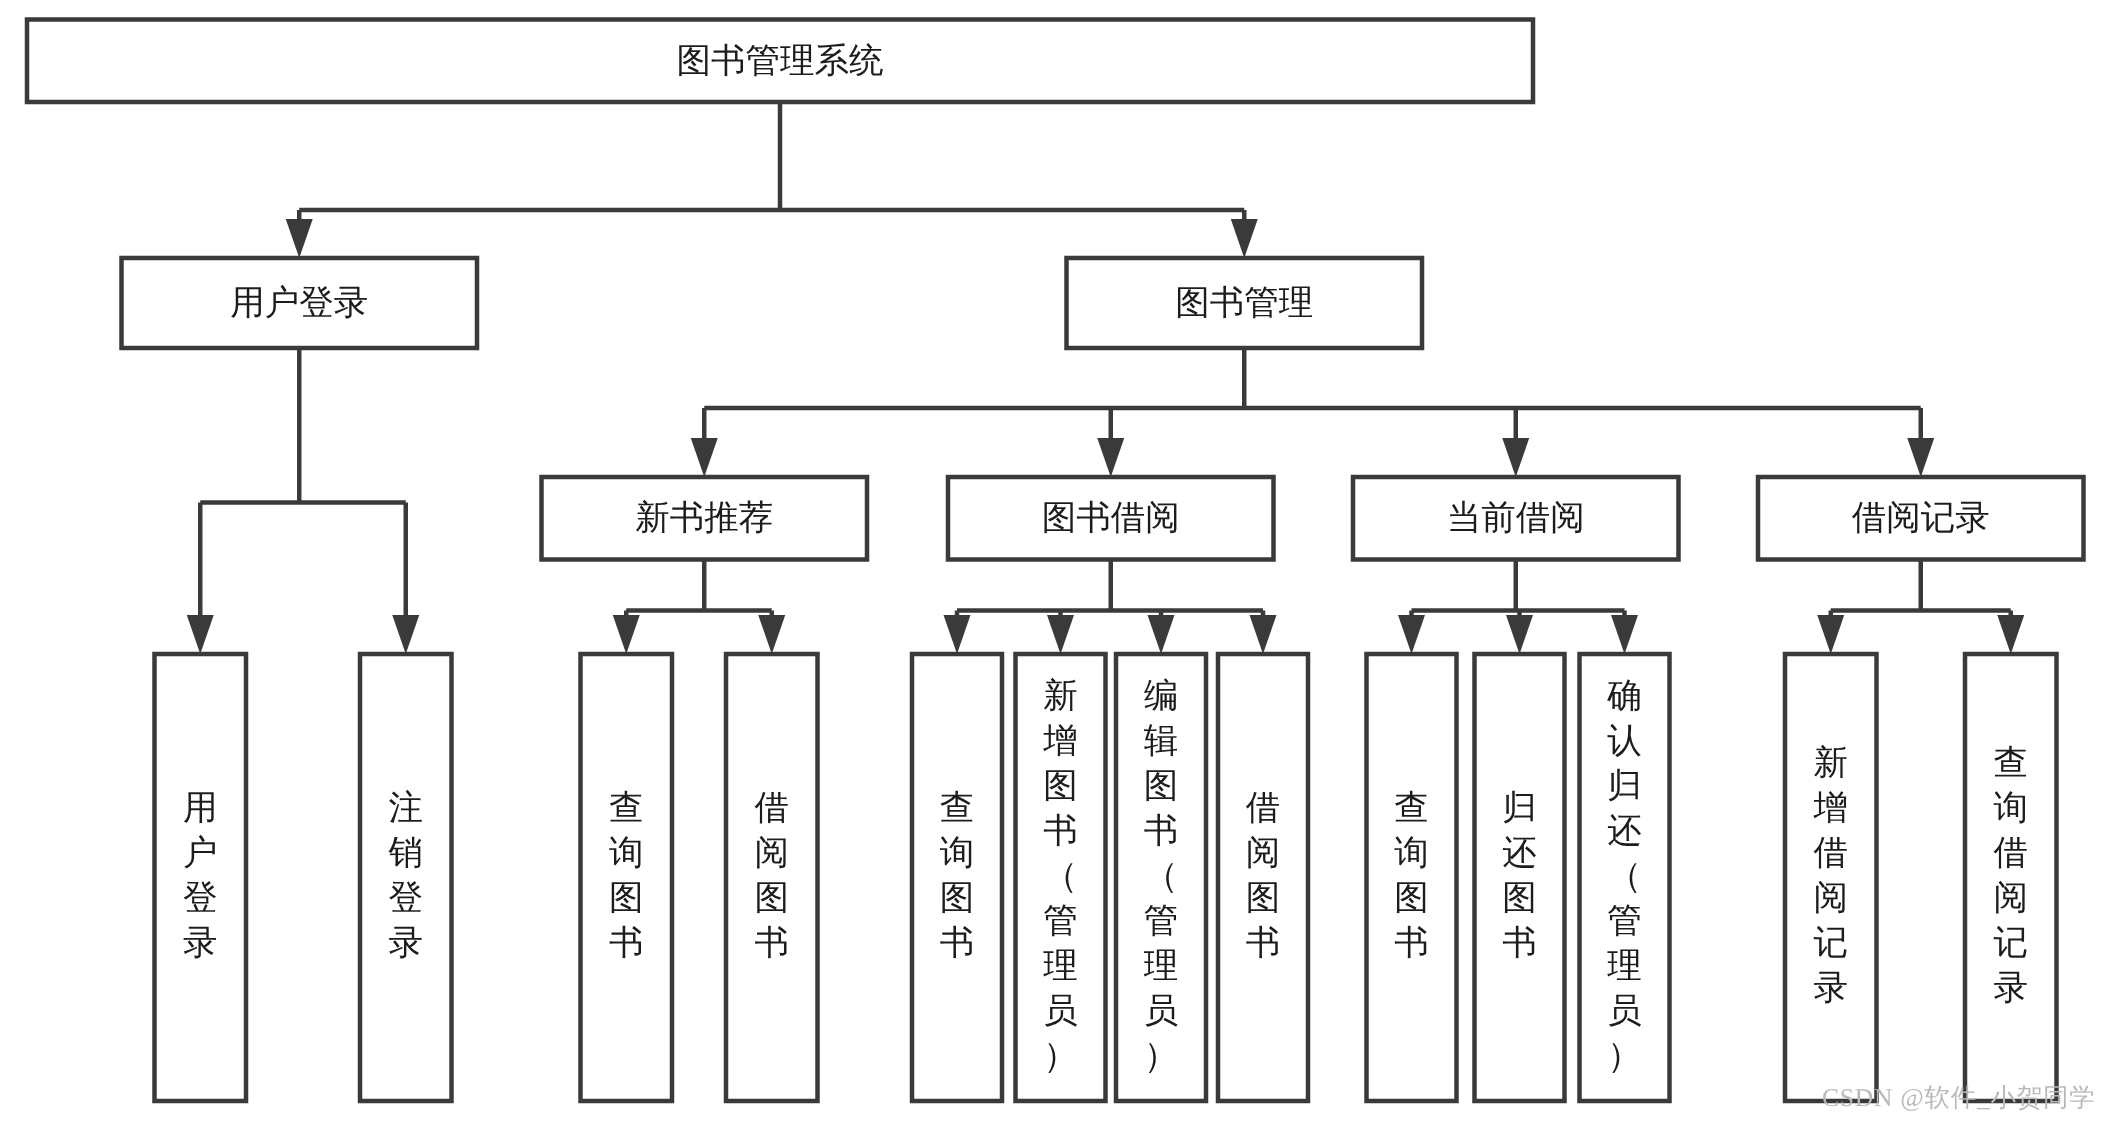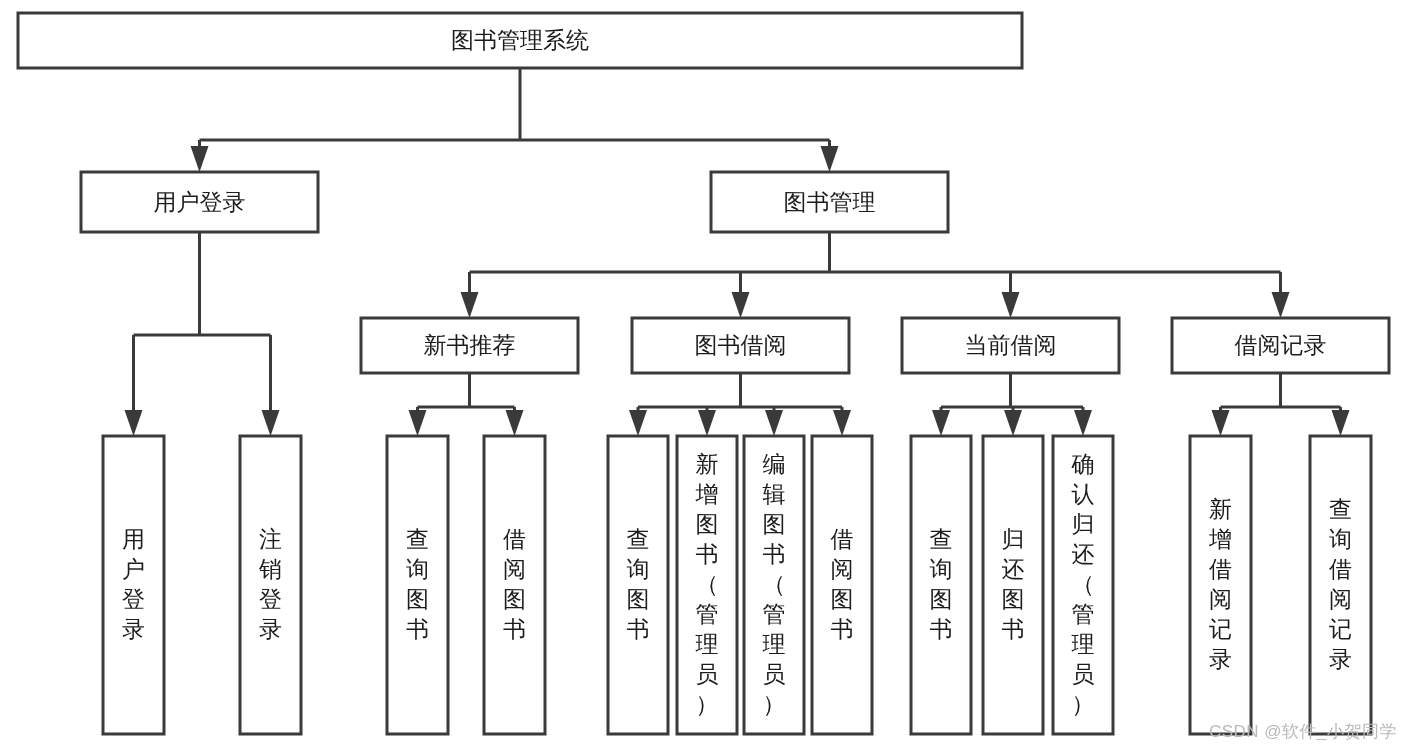--- a/index.html
+++ b/index.html
@@ -46,21 +46,21 @@
     font-family: "DejaVu Sans", "Liberation Sans", sans-serif;
     fill: #1c1c1c;
     font-size: 23px;
     text-anchor: middle;
     dominant-baseline: middle;
   }
   .watermark {
     position: absolute;
     right: 8px;
     bottom: 4px;
-    font-family: Liberation Sans, sans-serif;
+    font-family: Liberation Serif, serif;
     font-size: 17px;
     color: #b9b9b9;
     white-space: nowrap;
     user-select: none;
     letter-spacing: 0.5px;
   }
 </style>
 </head>
 <body>
 

